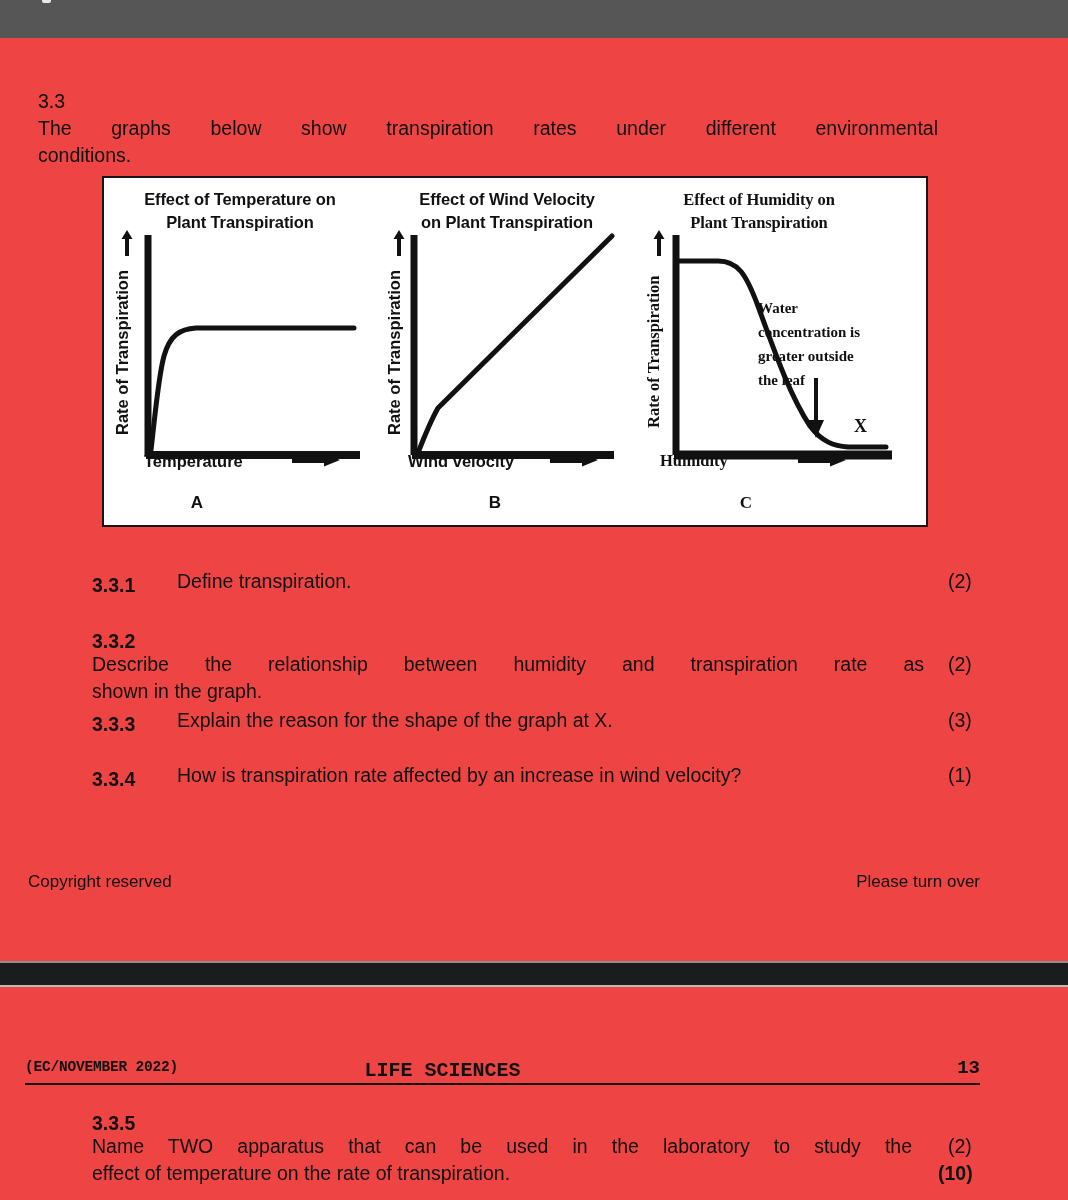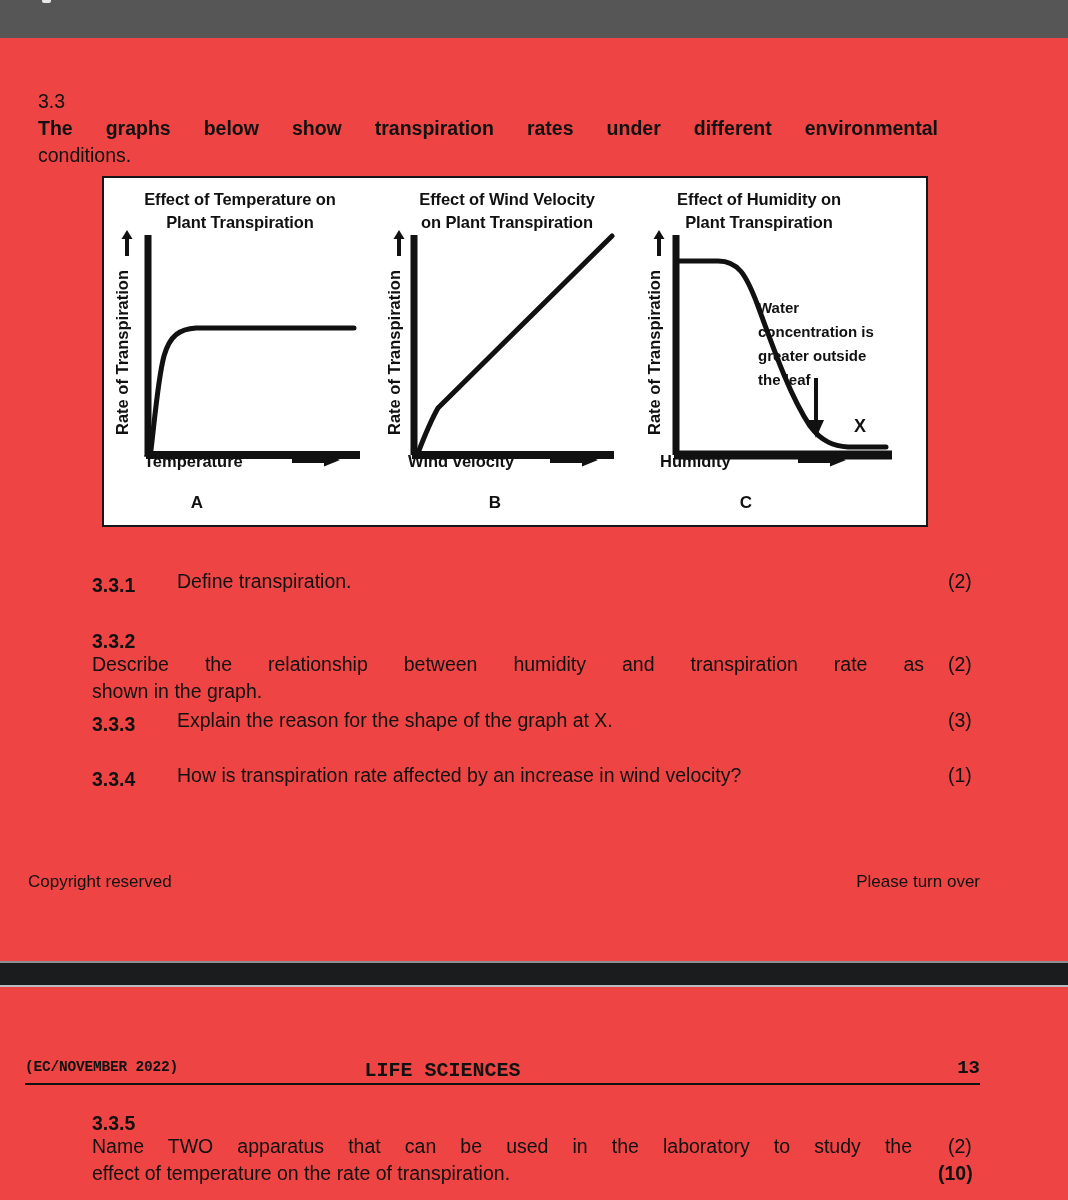--- a/index.html
+++ b/index.html
@@ -58,38 +58,37 @@
   }
   .q-head .body {
     margin-left: 57px;
     text-align: justify;
     text-justify: inter-word;
   }
   .q-head .body .l1 {
     display: block;
     text-align: justify;
     text-align-last: justify;
-    font-weight: bold;
   }
   .q-head .body .l2 { display: block; }
 
   
   .figure {
     position: absolute;
     left: 102px; top: 176px;
     width: 826px; height: 351px;
     border: 2px solid #15161a;
     background: #ffffff;
   }
   .panel {
     position: absolute; top: 0; height: 351px;
   }
   .panel-a { left: 0px;   width: 272px; }
   .panel-b { left: 272px; width: 262px; }
-  .panel-c { left: 534px; width: 288px; }
+  .panel-c { left: 534px; width: 288px; font-family: Liberation Serif, serif; }
 
   .panel-title {
     position: absolute;
     top: 10px; left: 0; width: 100%;
     text-align: center;
     font-size: 16.5px;
     font-weight: bold;
     line-height: 23px;
     color: #111111;
     letter-spacing: -0.1px;

